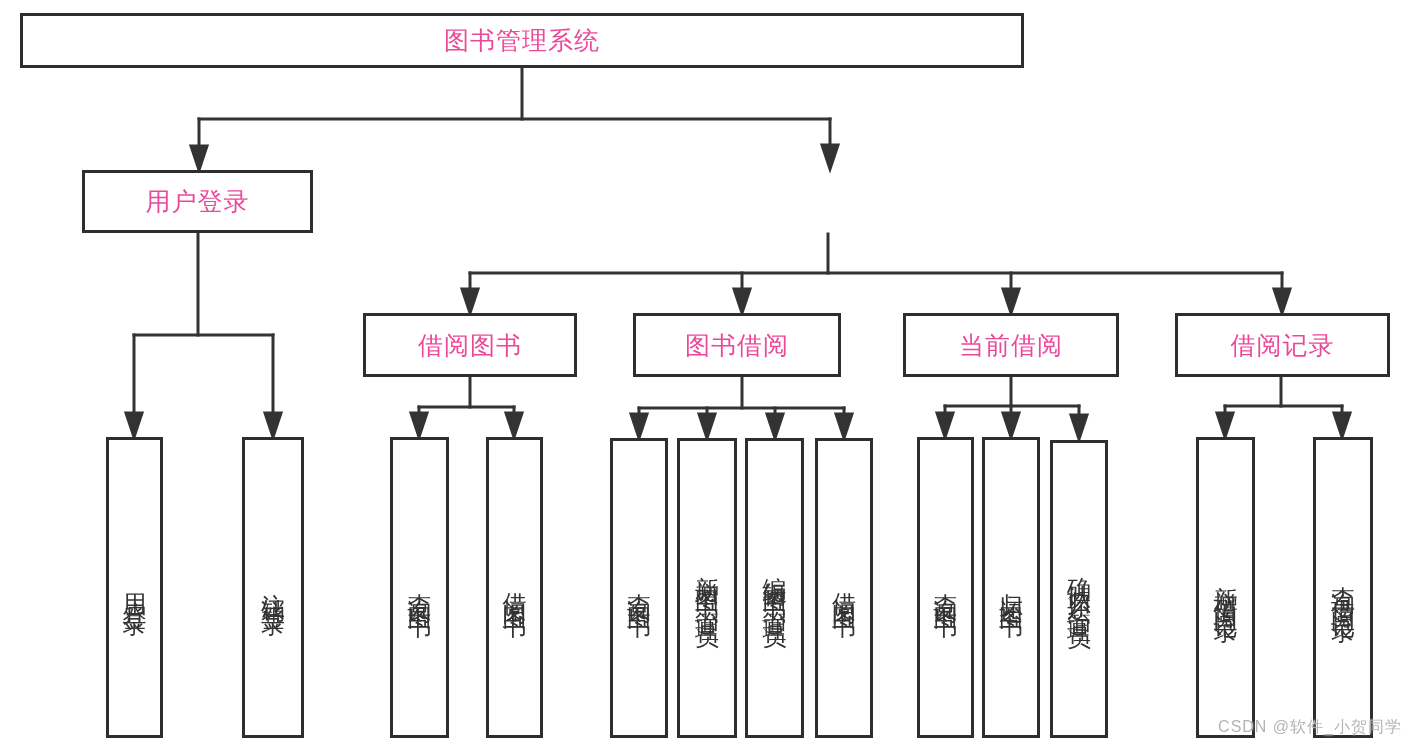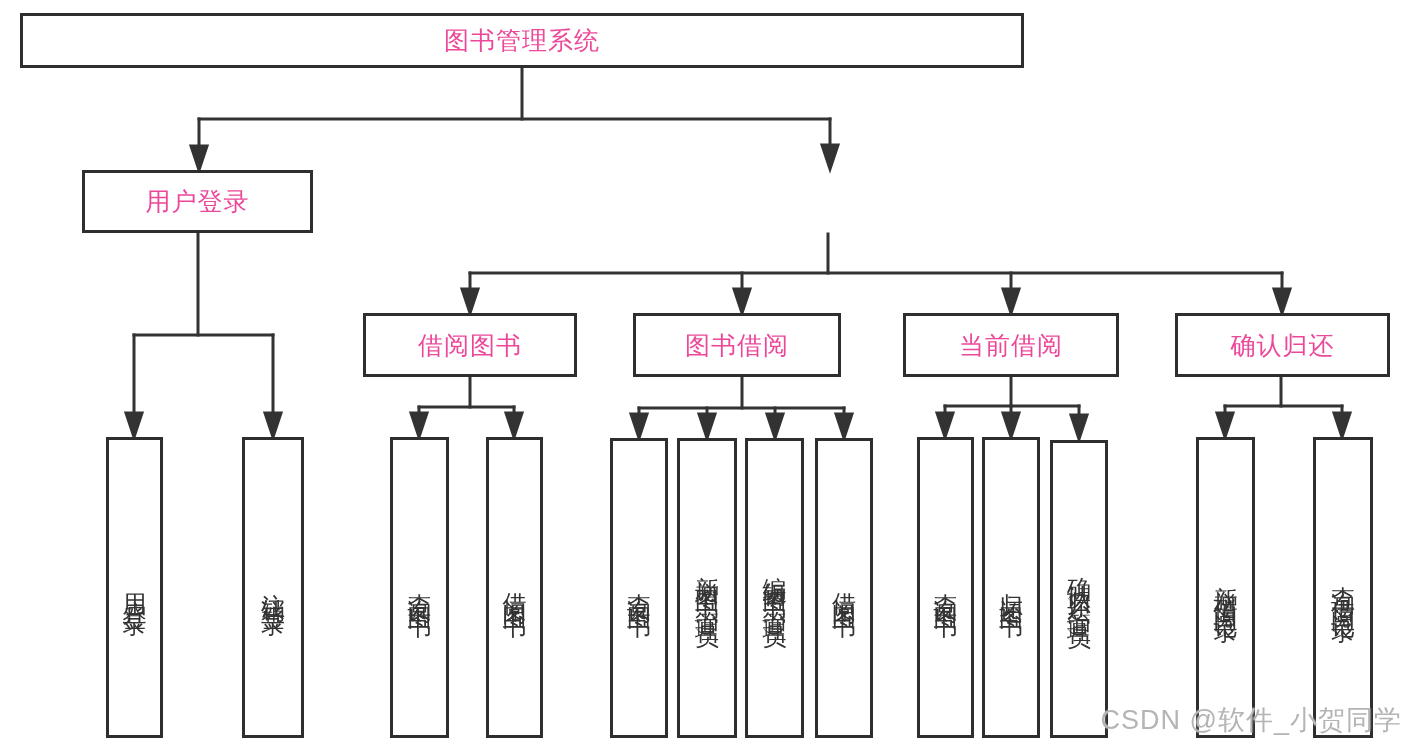--- a/index.html
+++ b/index.html
@@ -30,21 +30,21 @@
     writing-mode:vertical-rl;
     text-orientation:mixed;
     font-size:24px;
     line-height:1;
     letter-spacing:7px;
     color:#333333;
   }
   .watermark{
     position:absolute;
     right:3px;bottom:9px;
-    font-size:27px;
+    font-size:16px;
     color:#b4b4b4;
     letter-spacing:1px;
     z-index:5;
     white-space:nowrap;
     text-shadow:0 0 2px #ffffff;
   }
 </style>
 </head>
 <body>
 
@@ -123,21 +123,21 @@
   <div class="node" style="left:363px;top:313px;width:214px;height:64px">
     <span class="htext">借阅图书</span>
   </div>
   <div class="node" style="left:633px;top:313px;width:208px;height:64px">
     <span class="htext">图书借阅</span>
   </div>
   <div class="node" style="left:903px;top:313px;width:216px;height:64px">
     <span class="htext">当前借阅</span>
   </div>
   <div class="node" style="left:1175px;top:313px;width:215px;height:64px">
-    <span class="htext">确认归还</span>
+    <span class="htext">借阅记录</span>
   </div>
 
   <div class="node" style="left:106px;top:437px;width:57px;height:301px">
     <span class="vtext">用户登录</span>
   </div>
   <div class="node" style="left:242px;top:437px;width:62px;height:301px">
     <span class="vtext">注销登录</span>
   </div>
 
   <div class="node" style="left:390px;top:437px;width:59px;height:301px">

